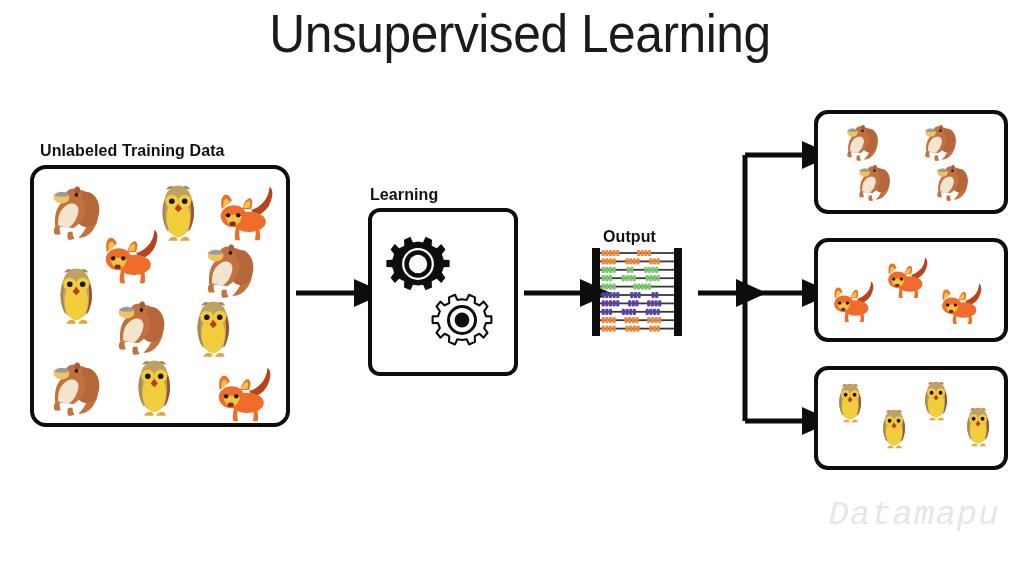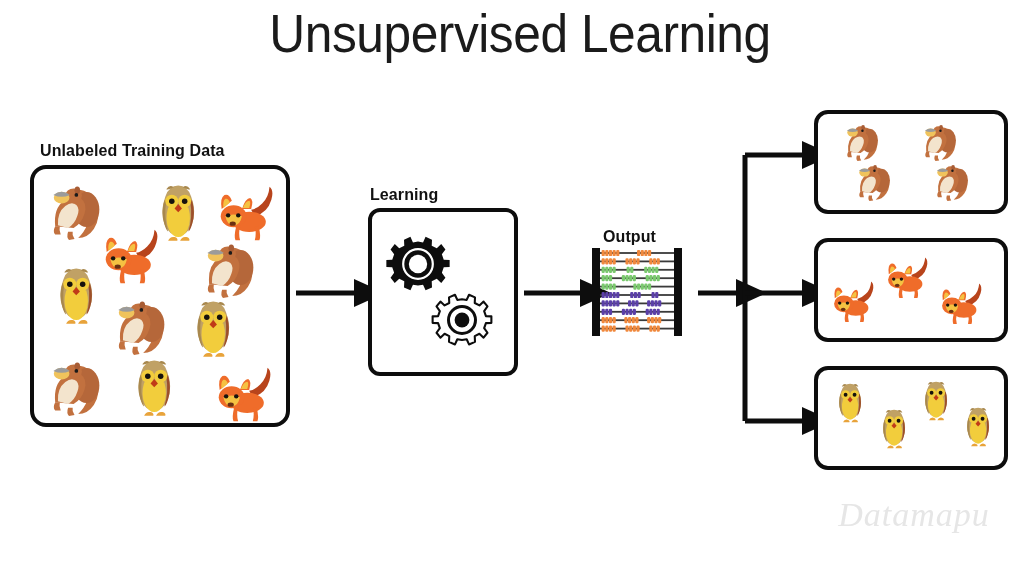--- a/index.html
+++ b/index.html
@@ -58,21 +58,21 @@
   #cluster-box-1{left:806px;top:238px;width:194px;height:104px;}
   #cluster-box-2{left:806px;top:366px;width:194px;height:104px;}
 
   
   #connectors{position:absolute;left:0;top:0;width:1024px;height:576px;}
 
   
   #watermark{
     position:absolute;left:806px;top:496px;width:200px;
     text-align:center;
-    font-family:Liberation Serif, serif;
+    font-family:Liberation Mono, monospace;
     font-style:italic;
     font-size:34px;
     color:#e6e6e6;
     letter-spacing:1px;
     white-space:nowrap;
   }
 </style>
 </head>
 <body>
 

